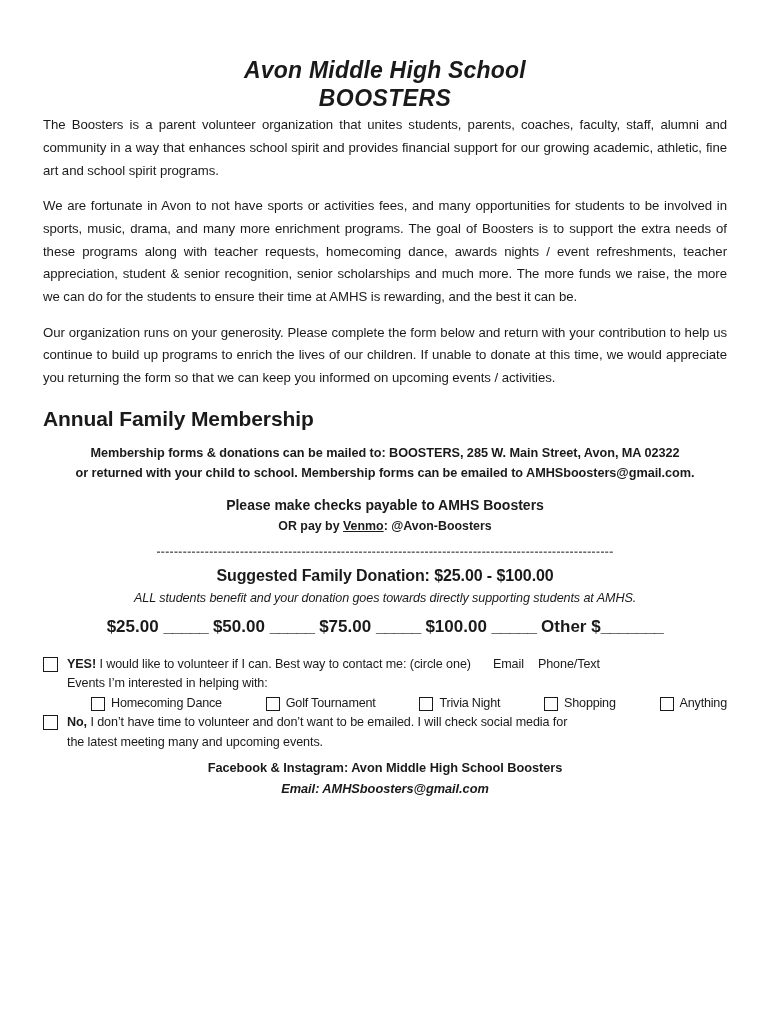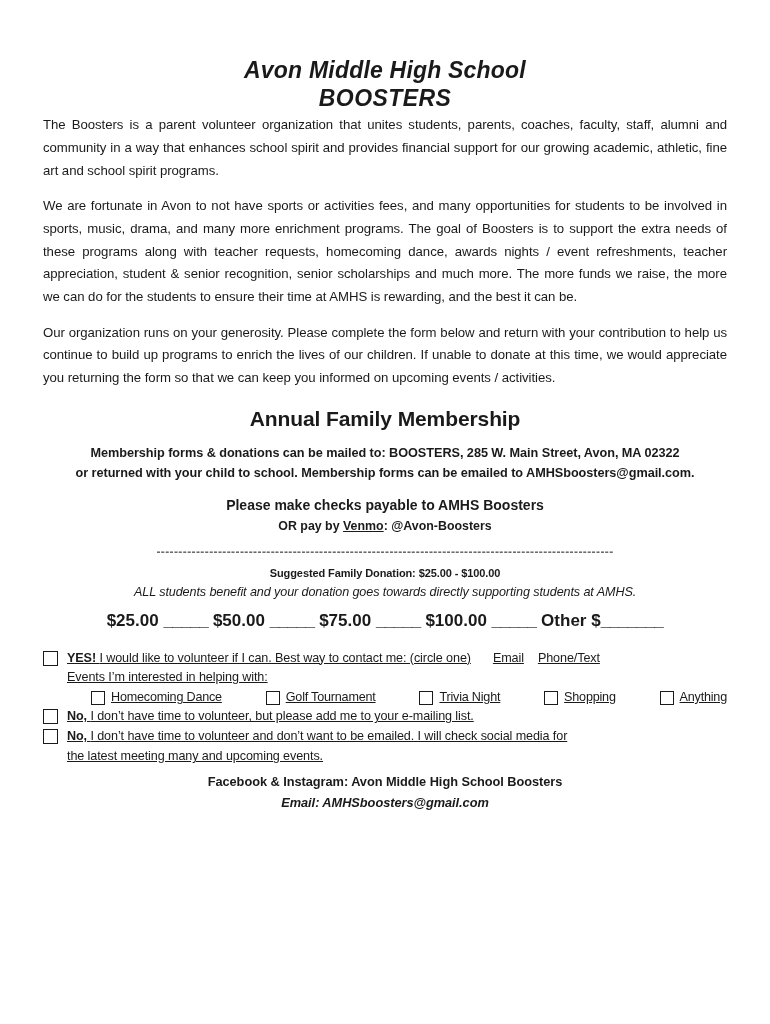--- a/index.html
+++ b/index.html
@@ -57,21 +57,20 @@
     text-justify: inter-word;
     margin: 0 0 13px 0;
     letter-spacing: -0.05px;
   }
   .para-last { margin-bottom: 0; }
 
   
   .sec-heading {
     font-size: 21px;
     font-weight: bold;
-    text-align: center;
     margin-top: 17px;
     margin-bottom: 12px;
     letter-spacing: -0.1px;
   }
 
   .center-bold {
     font-size: 12.7px;
     font-weight: bold;
     text-align: center;
     line-height: 1.62;
@@ -100,21 +99,21 @@
     overflow: hidden;
     white-space: nowrap;
     height: 16px;
     line-height: 16px;
     margin-top: 7px;
     margin-bottom: 2px;
     padding: 0 42px;
   }
 
   .donation-heading {
-    font-size: 11px;
+    font-size: 16px;
     font-weight: bold;
     text-align: center;
     margin-top: 7px;
     margin-bottom: 6px;
     letter-spacing: -0.1px;
   }
   .italic-note {
     font-size: 12.6px;
     font-style: italic;
     text-align: center;
@@ -149,21 +148,21 @@
     font-size: 14px;
     padding: 3px 0 3px 9px;
     height: 17px;
     vertical-align: top;
     letter-spacing: -0.1px;
   }
   .form-table tr:first-child td { border-top: none; }
   .form-table td.tall { height: 44px; }
 
   
-  .cb-block { margin-top: 14px; text-decoration: underline; }
+  .cb-block { margin-top: 14px; }
   .cb-line {
     display: flex;
     align-items: flex-start;
     font-size: 12.6px;
     line-height: 1.5;
     letter-spacing: -0.1px;
     margin-bottom: 1px;
   }
   .chk {
     width: 15px;
@@ -303,27 +302,20 @@
         <span class="opt">
           <span class="chk-sm"></span>
           <span>Shopping</span>
         </span>
         <span class="opt">
           <span class="chk-sm"></span>
           <span>Anything</span>
         </span>
       </div>
 
-      <div class="cb-line">
-        <div class="chk"></div>
-        <div class="cb-text">
-          <b>No,</b>
-          <span>I don’t have time to volunteer, but please add me to your e-mailing list.</span>
-        </div>
-      </div>
 
       <div class="cb-line">
         <div class="chk"></div>
         <div class="cb-text">
           <b>No,</b>
           <span>I don’t have time to volunteer and don’t want to be emailed. I will check social media for</span>
         </div>
       </div>
 
       <div class="wrap-line">the latest meeting many and upcoming events.</div>

